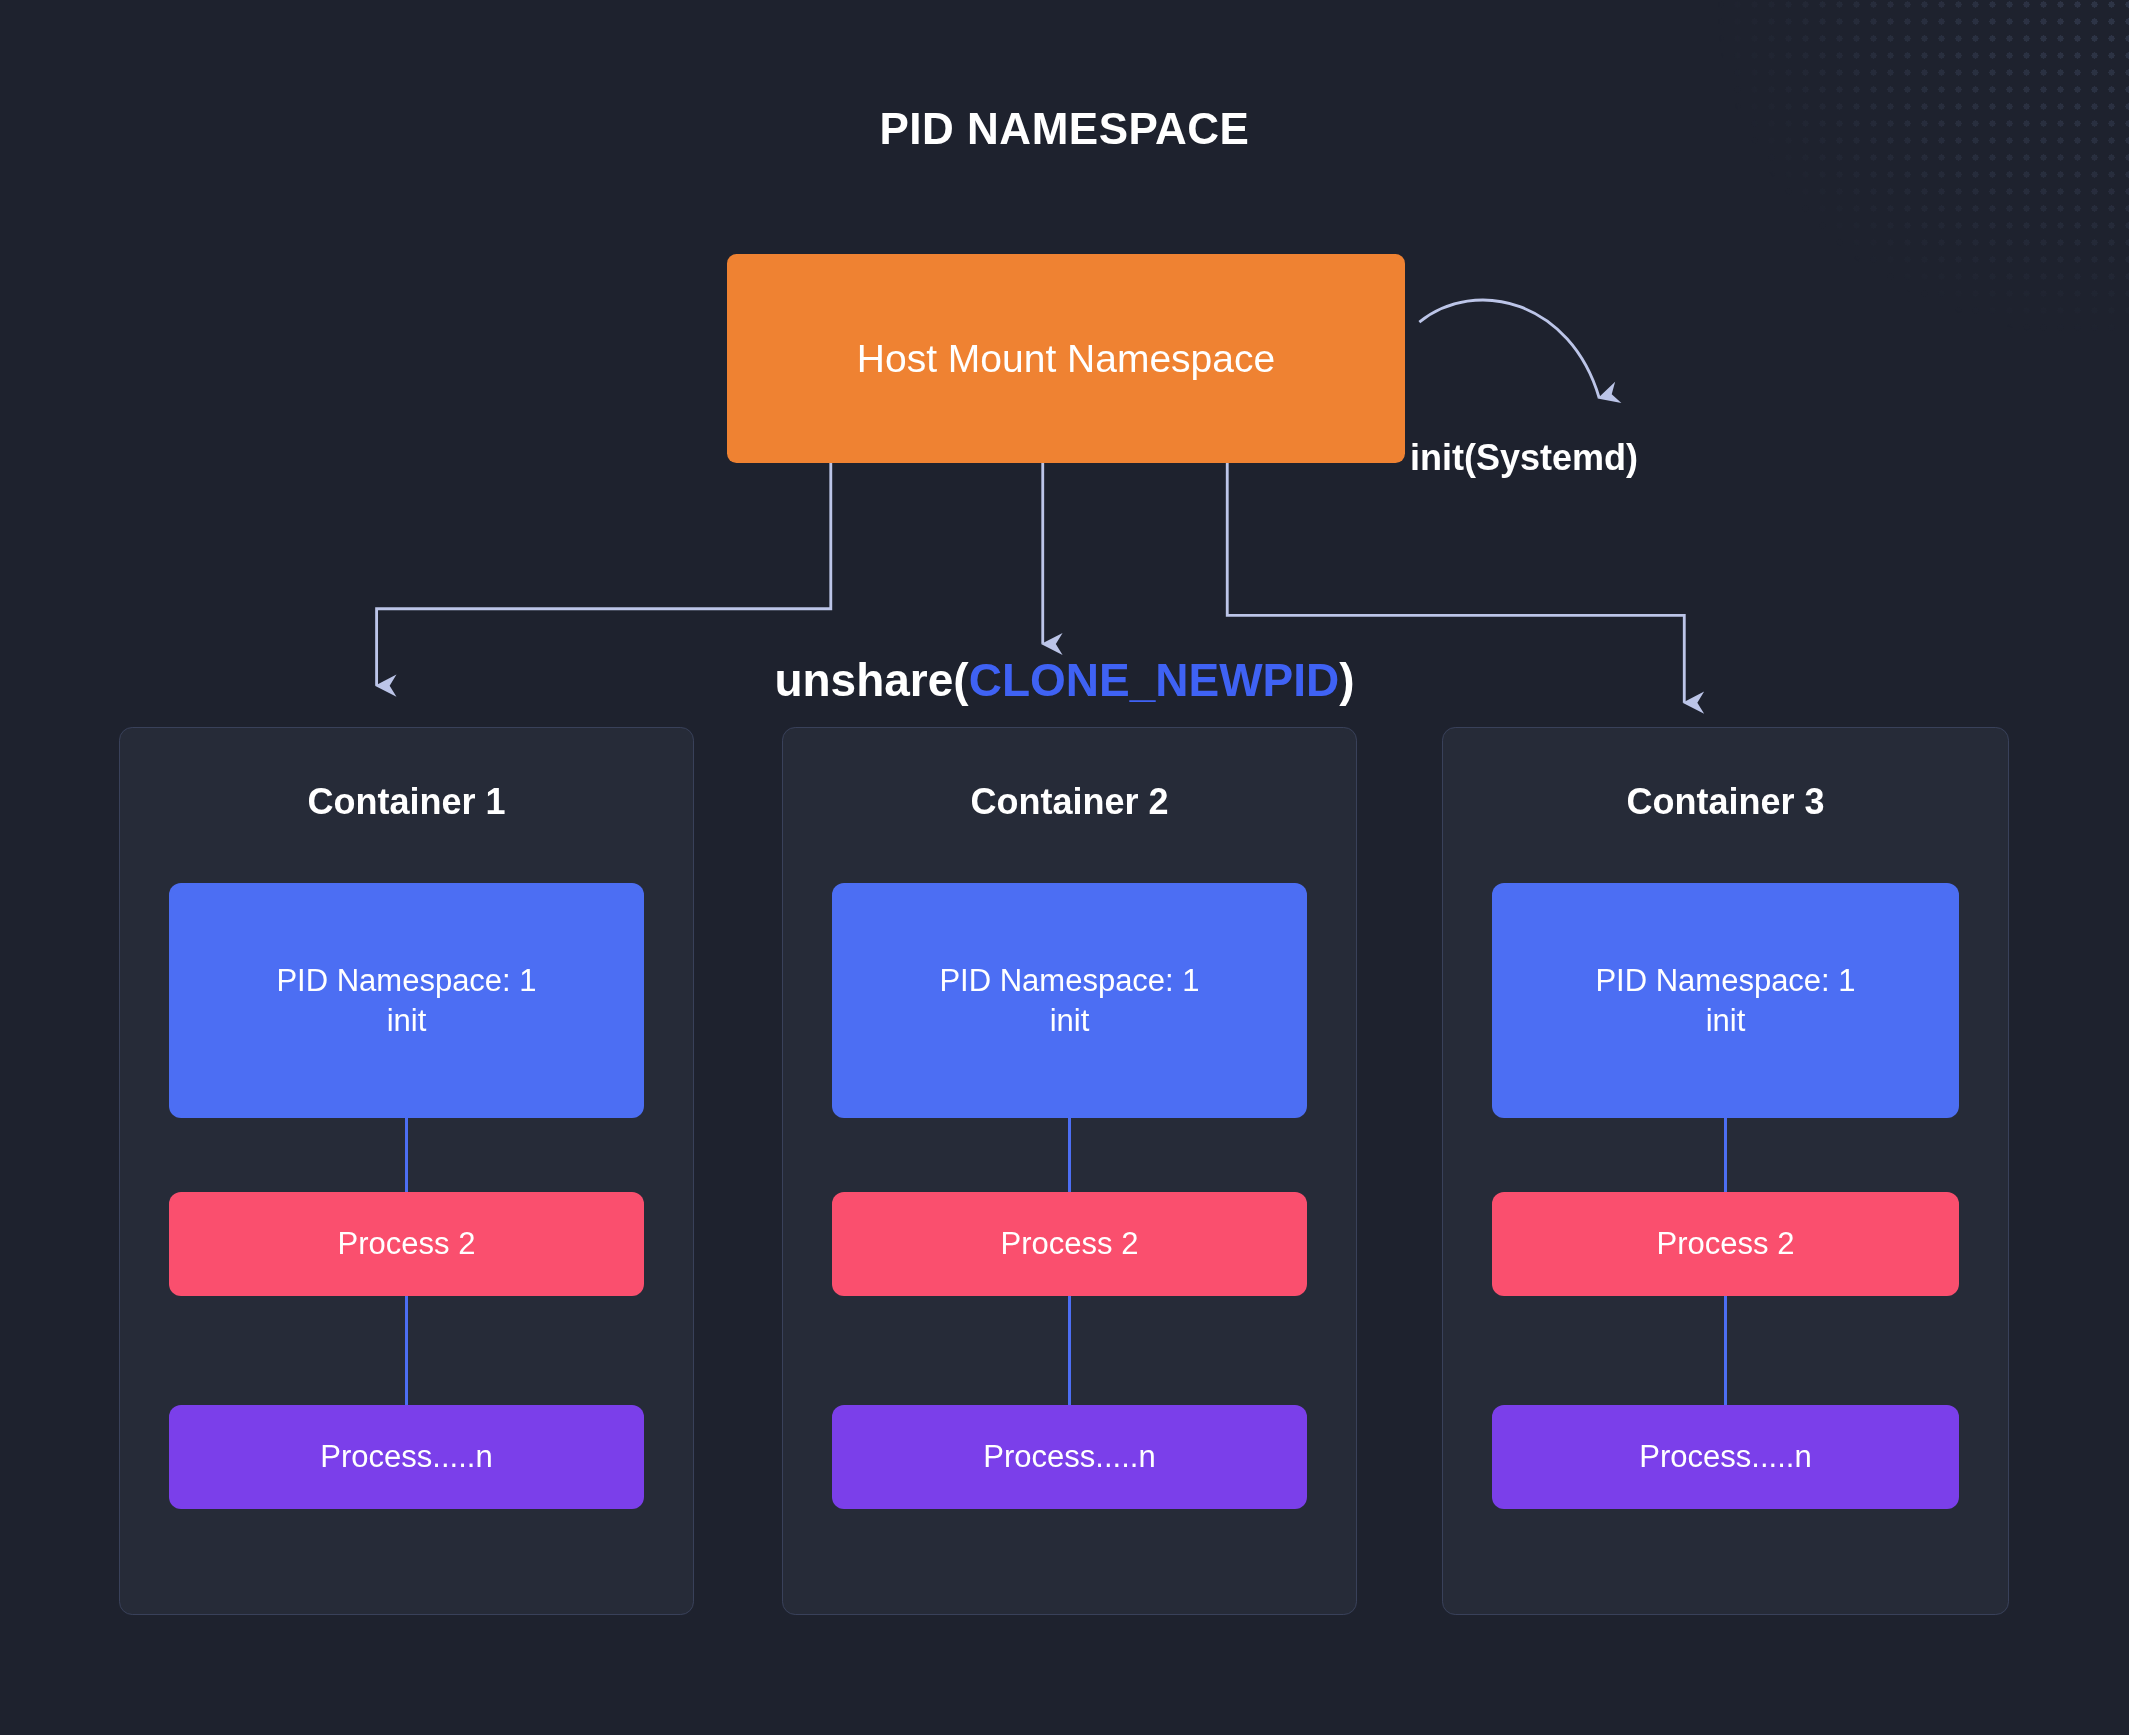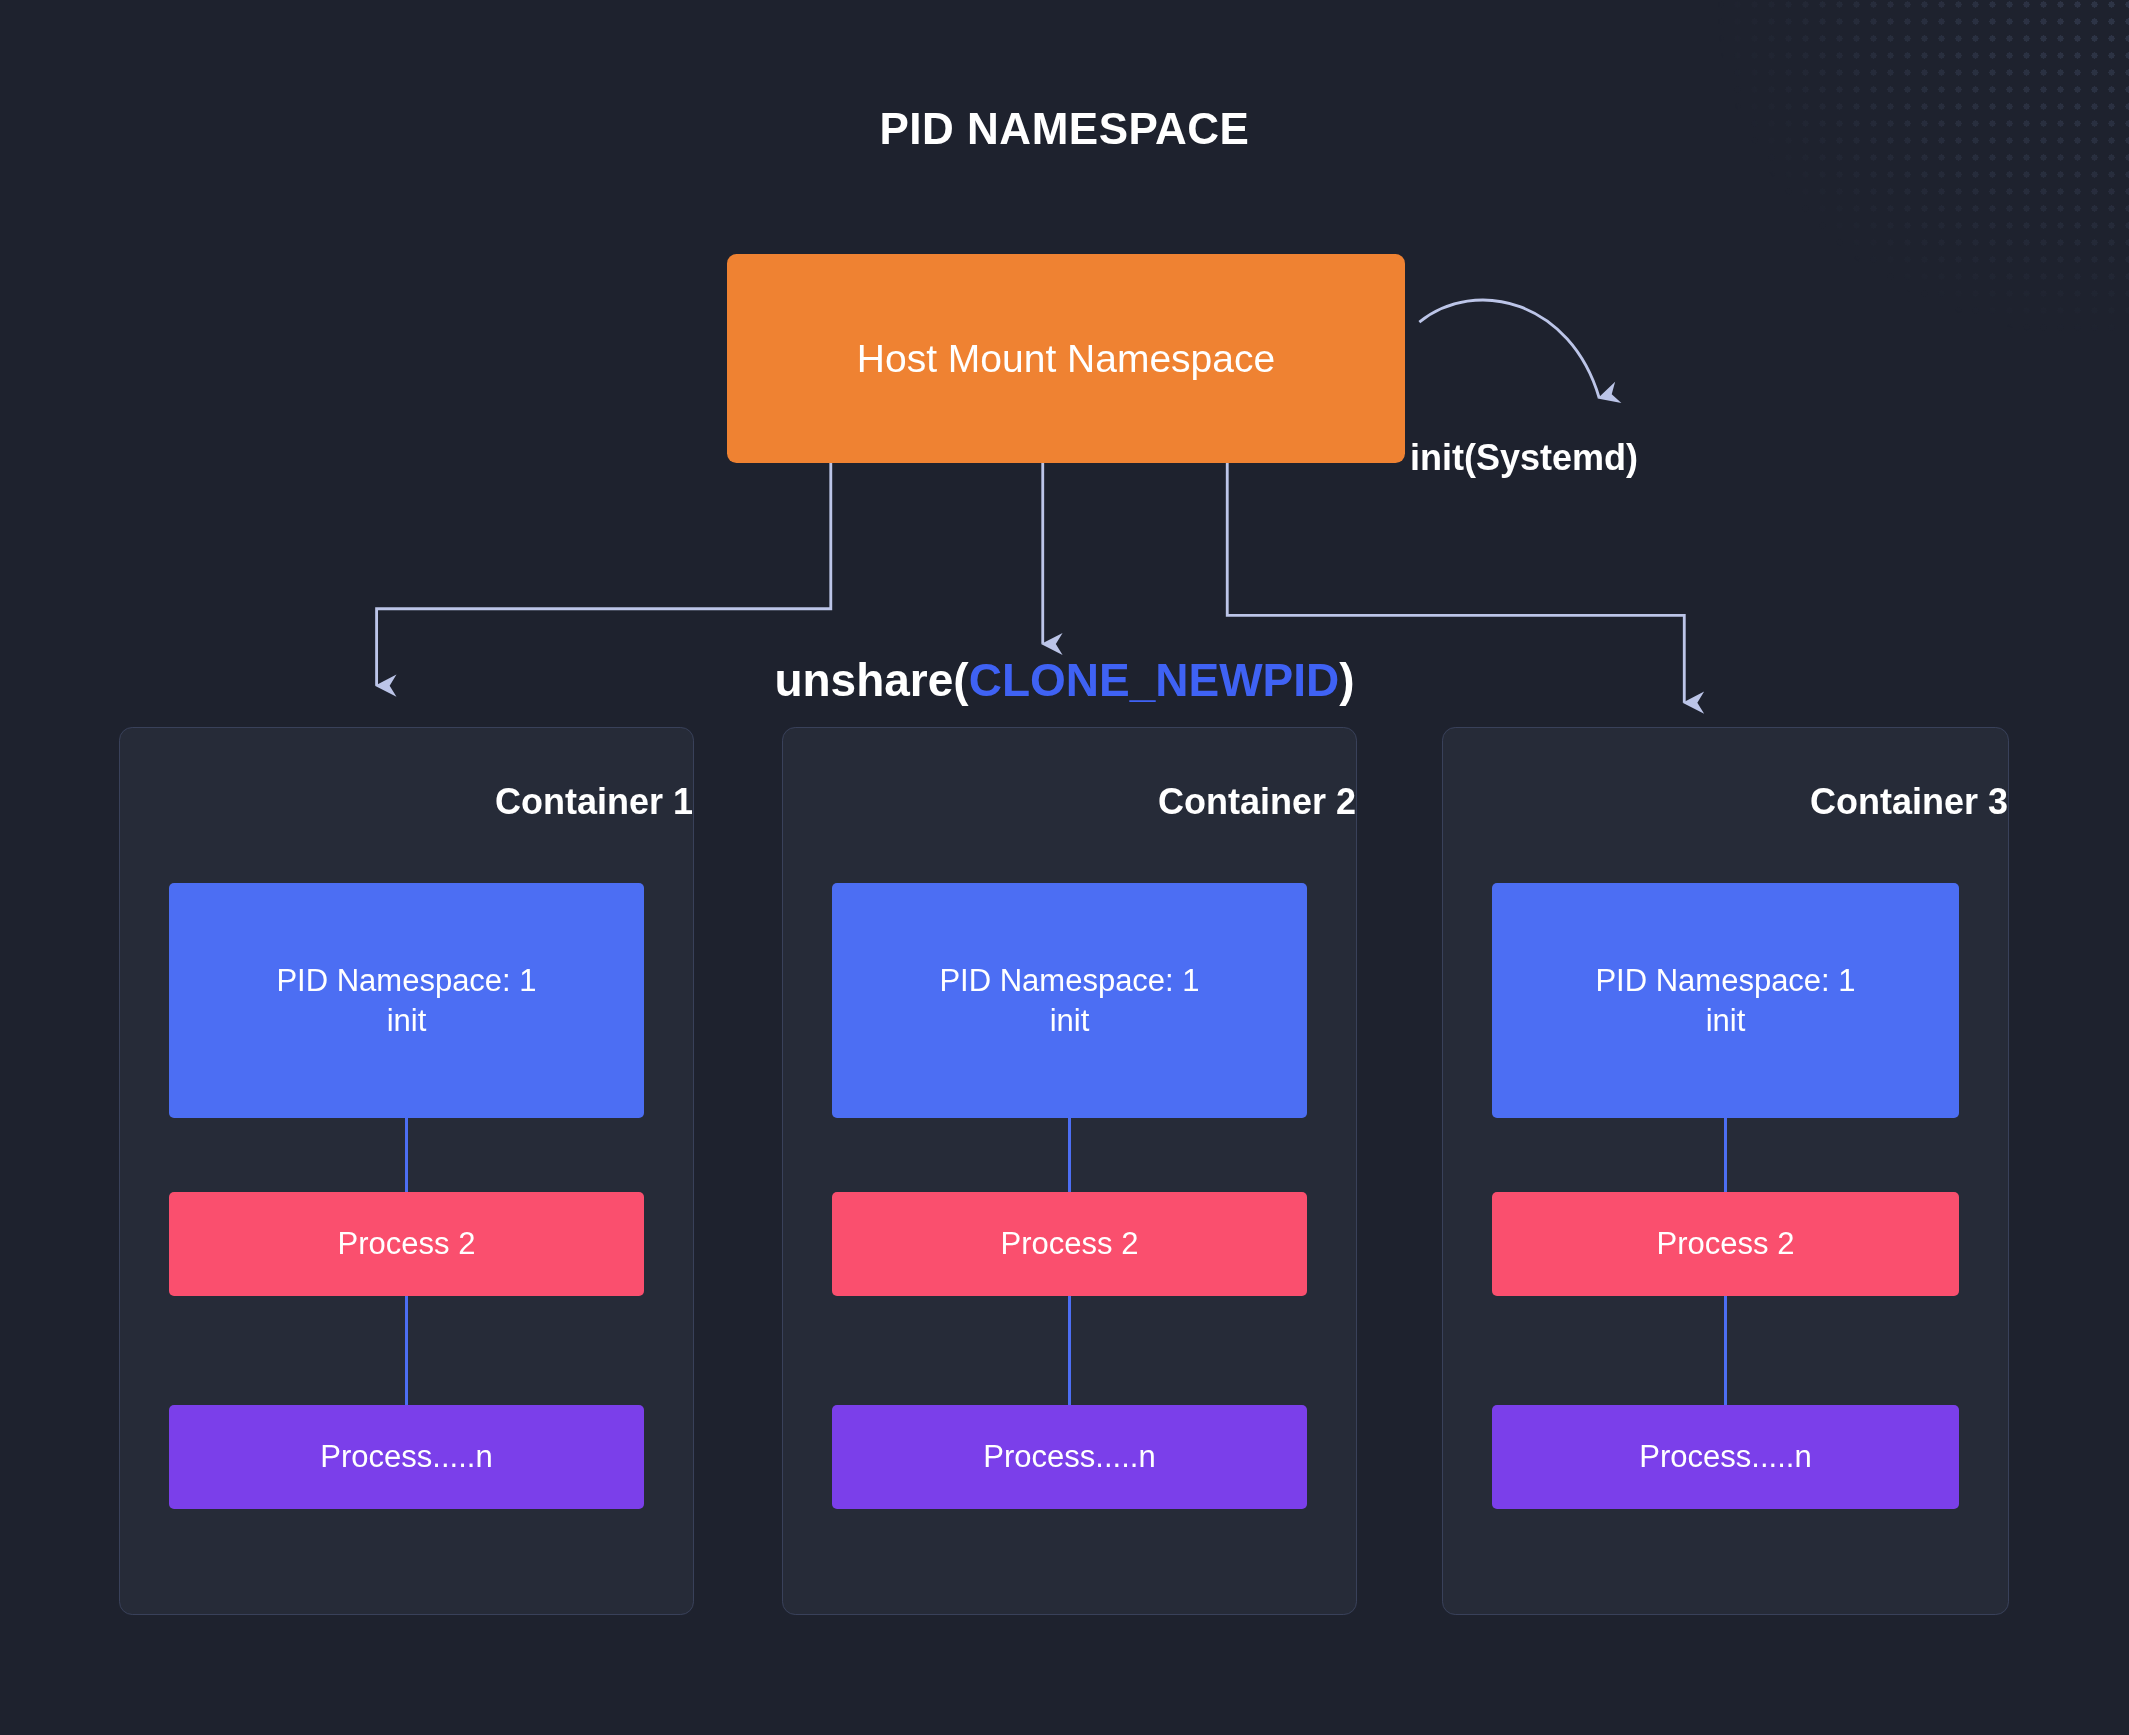--- a/index.html
+++ b/index.html
@@ -98,31 +98,31 @@
   }
   #panel-1 { left: 119px;  width: 575px; }
   #panel-2 { left: 782px;  width: 575px; }
   #panel-3 { left: 1442px; width: 567px; }
 
   .panel-title {
     position: absolute;
     left: 0;
     top: 53px;
     width: 100%;
-    text-align: right;
+    text-align: center;
     color: #ffffff;
     font-size: 36px;
     font-weight: bold;
   }
 
   .node {
     position: absolute;
     left: 49px;
     right: 49px;
-    border-radius: 5px;
+    border-radius: 12px;
     display: flex;
     align-items: center;
     justify-content: center;
     text-align: center;
     color: #ffffff;
     font-size: 31px;
     font-weight: normal;
     line-height: 1.28;
     box-sizing: border-box;
   }

